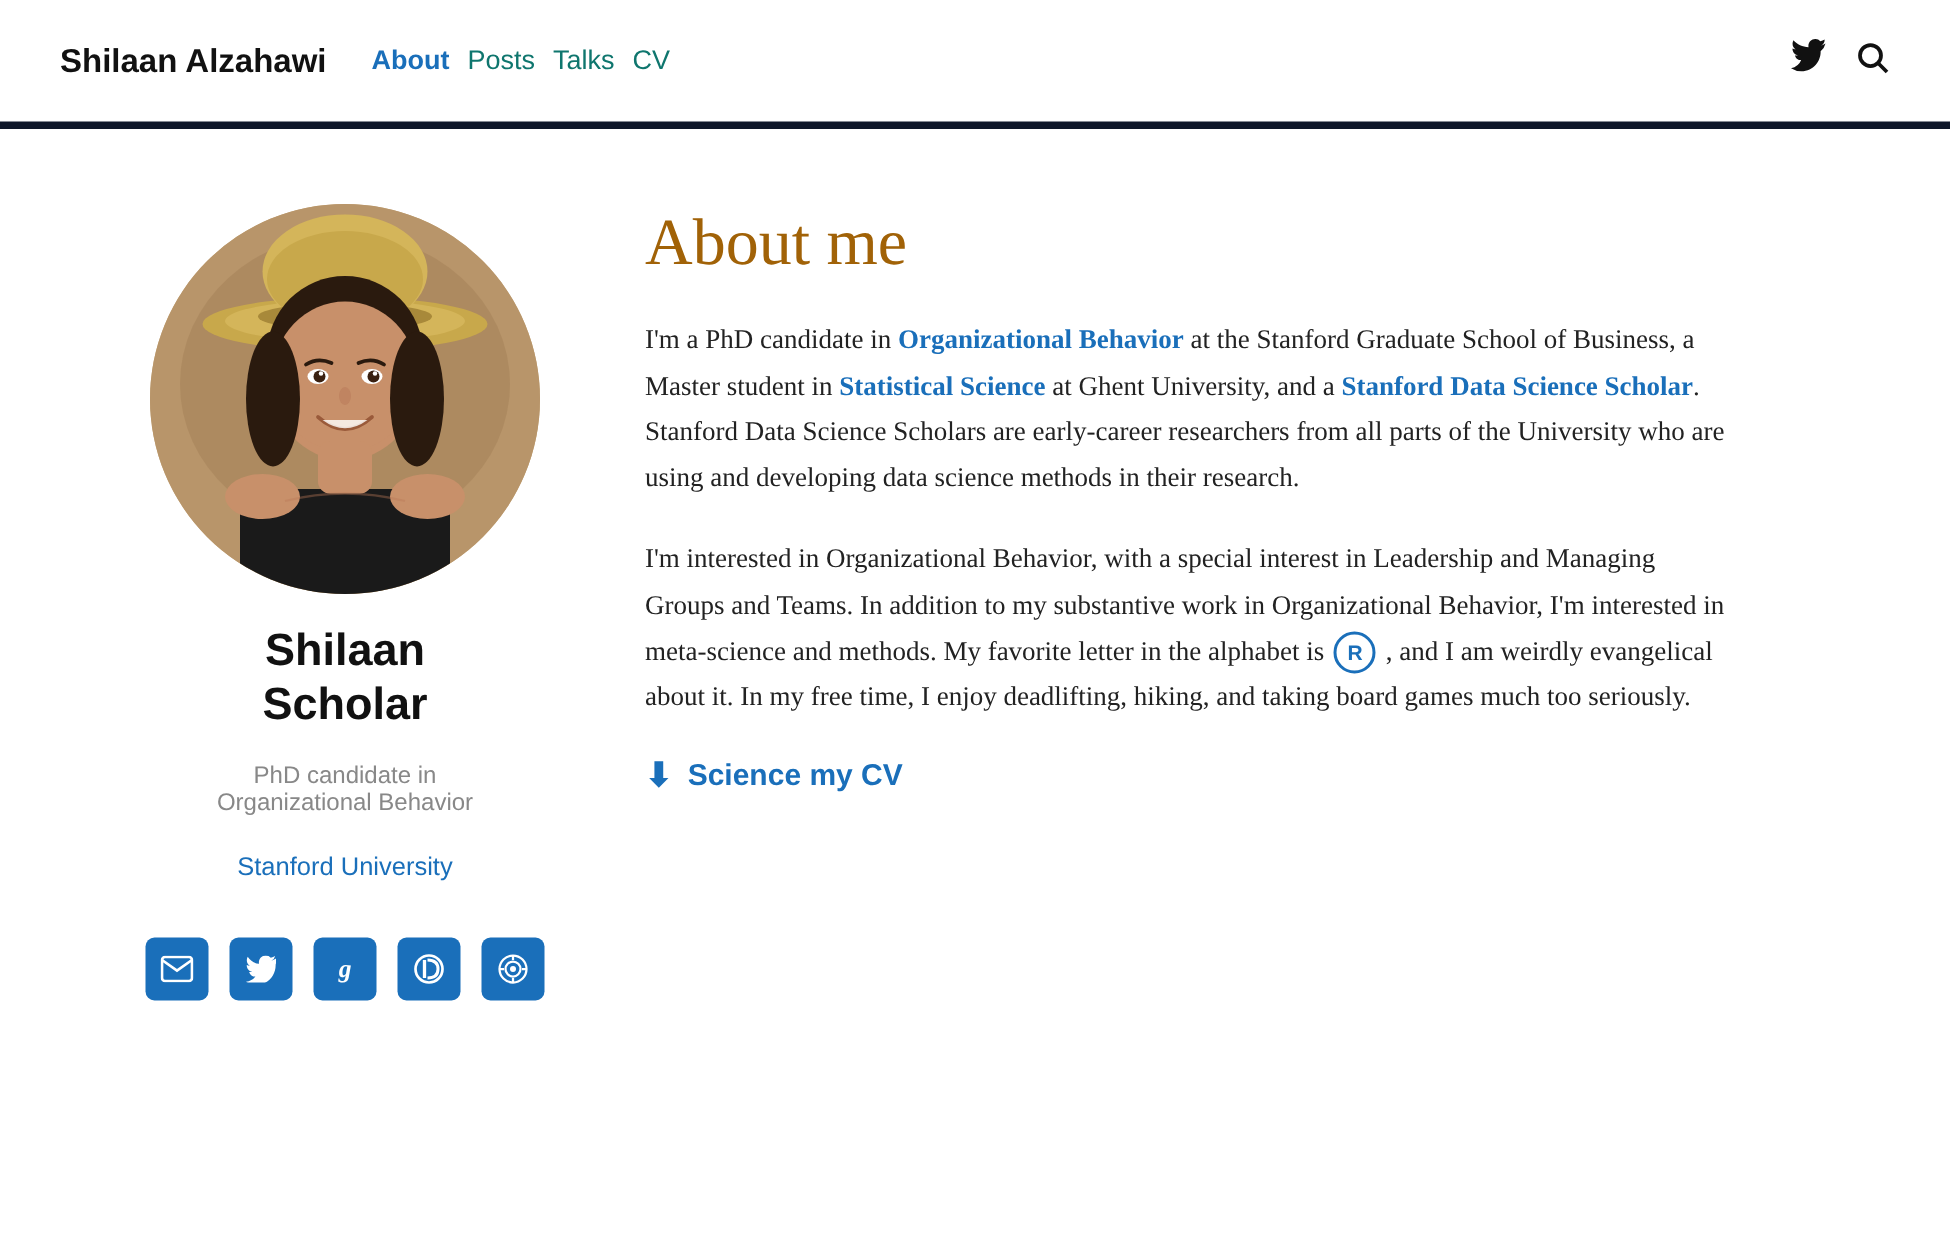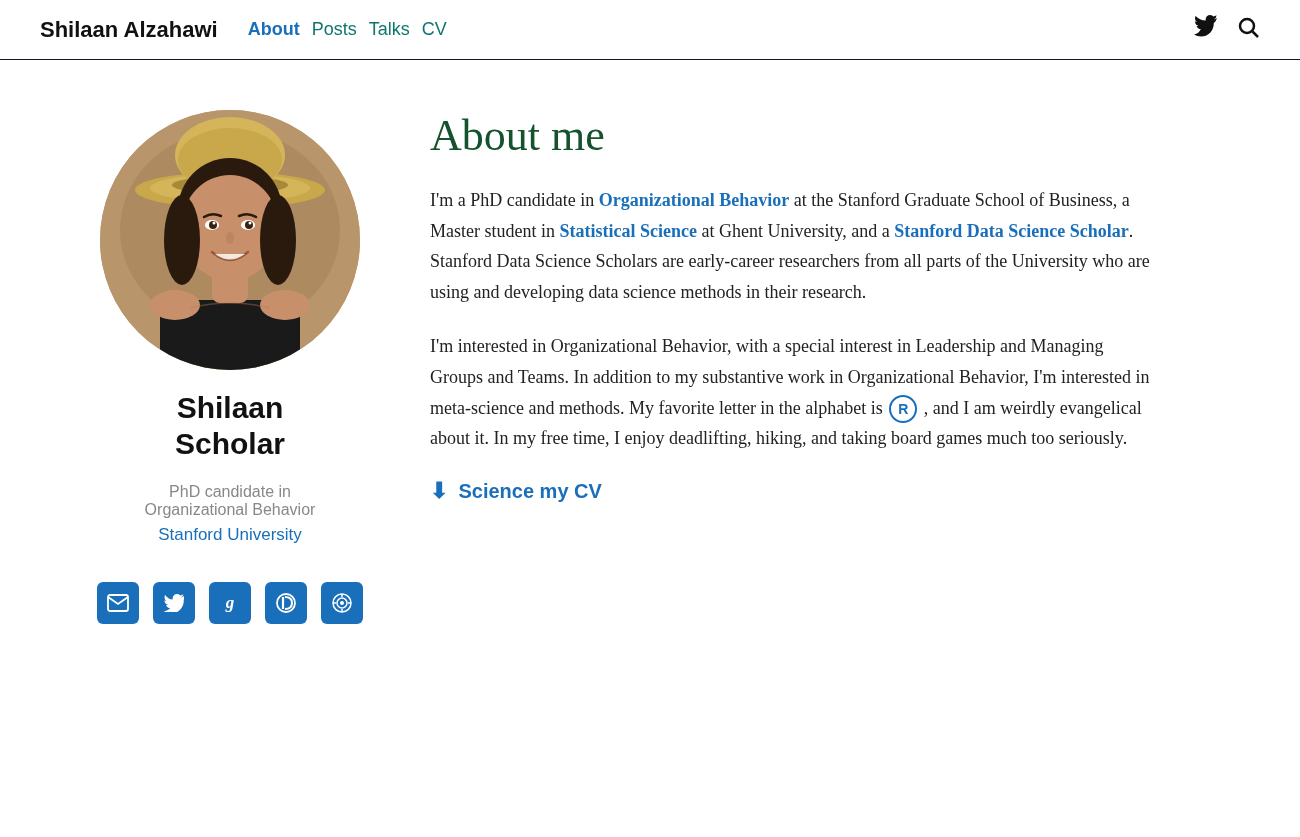--- a/index.html
+++ b/index.html
@@ -7,22 +7,22 @@
       font-family: 'Georgia', serif;
       font-size: 18px;
       color: #222;
       background: #fff;
     }
     
     header {
       display: flex;
       align-items: center;
       padding: 0 40px;
-      height: 60px;
-      border-bottom: 1px solid #0f172a;
+      height: 86px;
+      border-bottom: 5px solid #0f172a;
     }
     .site-title {
       font-weight: 900;
       font-size: 22px;
       color: #111;
       margin-right: 30px;
       white-space: nowrap;
       font-family: 'Arial Black', sans-serif;
     }
     nav {
@@ -89,21 +89,21 @@
       text-align: center;
       color: #111;
       font-family: Arial, sans-serif;
       line-height: 1.2;
       margin-bottom: 21px;
     }
     .sidebar-role {
       font-size: 16px;
       color: #888;
       text-align: center;
-      margin-bottom: 6px;
+      margin-bottom: 23px;
       font-family: Arial, sans-serif;
     }
     .sidebar-university {
       font-size: 17px;
       color: #1a6fba;
       text-align: center;
       font-family: Arial, sans-serif;
       cursor: pointer;
       margin-bottom: 27px;
     }
@@ -128,21 +128,21 @@
       font-weight: bold;
     }
     
     .about-section {
       flex: 1;
       max-width: 720px;
     }
     .about-title {
       font-size: 44px;
       font-weight: normal;
-      color: #14532d;
+      color: #a16207;
       margin-bottom: 24px;
       font-family: Georgia, serif;
     }
     .about-para {
       font-size: 18px;
       line-height: 1.7;
       color: #222;
       margin-bottom: 24px;
       font-family: Georgia, serif;
     }

